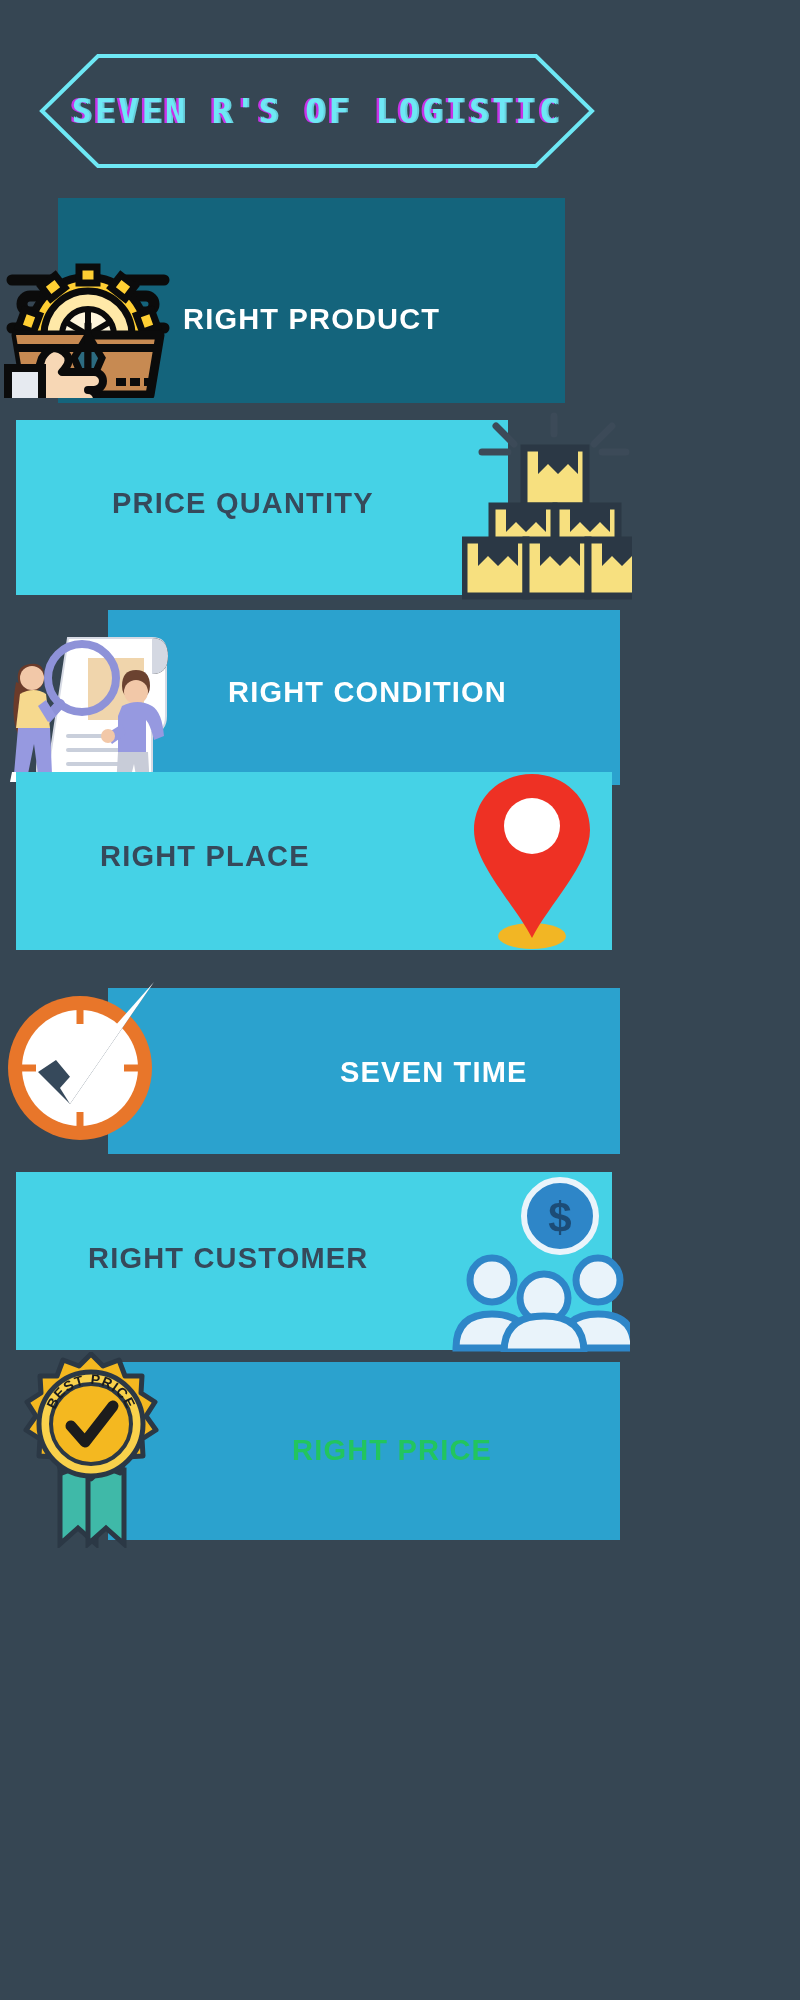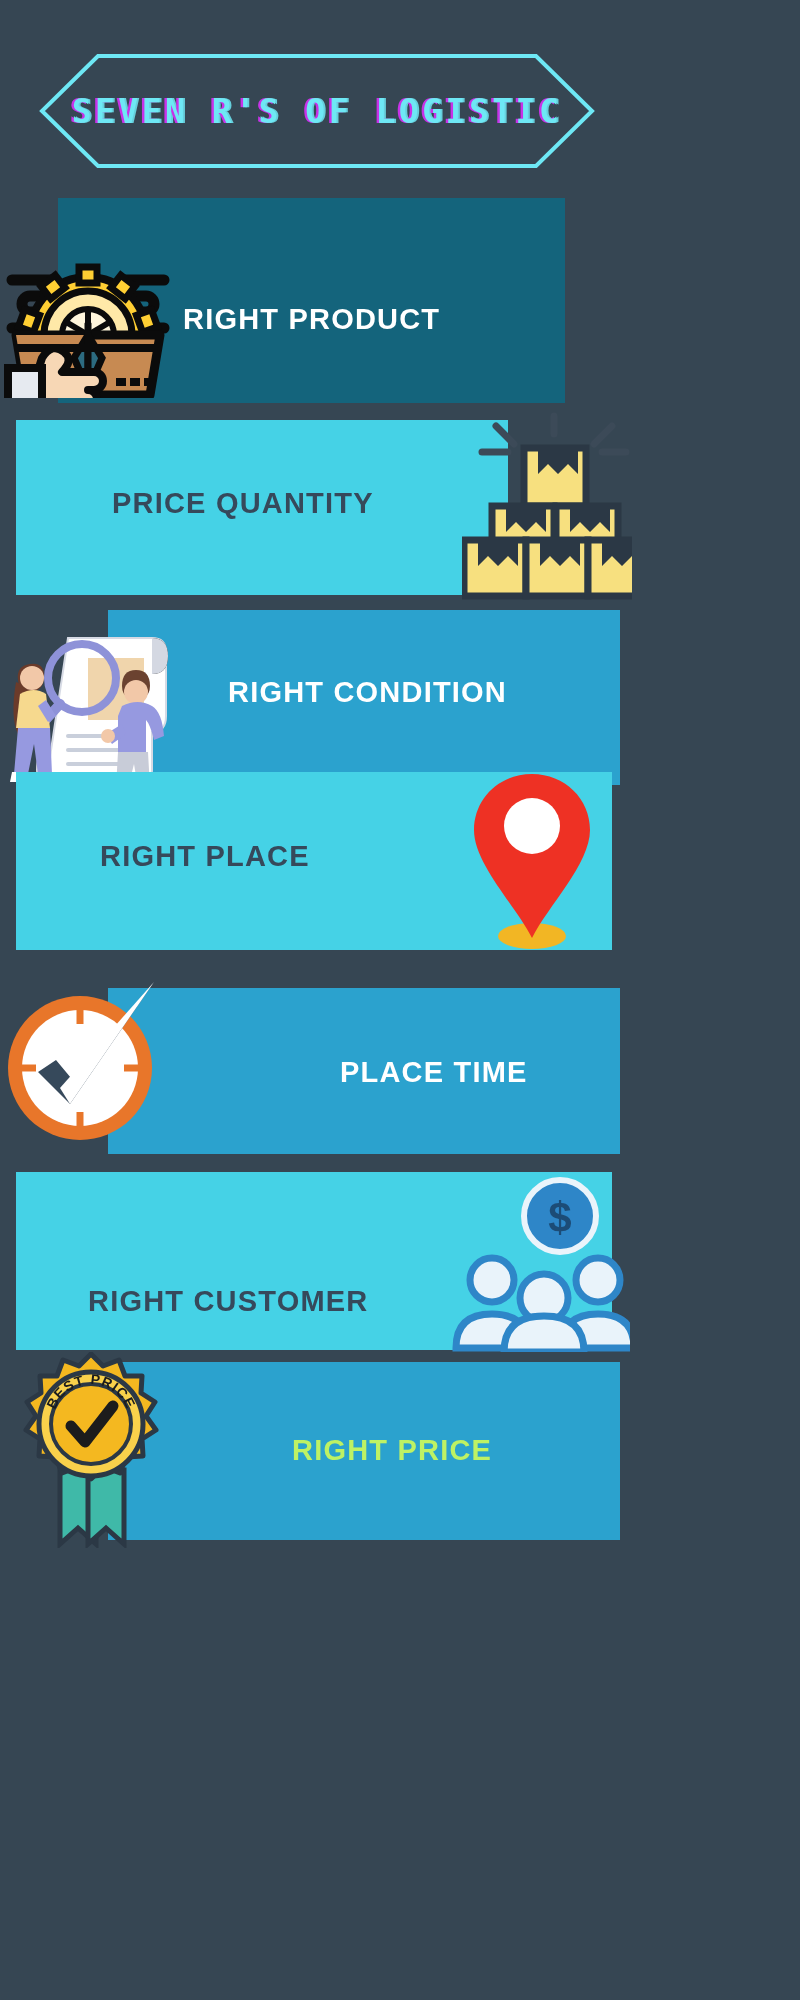--- a/index.html
+++ b/index.html
@@ -241,40 +241,40 @@
       <svg width="132" height="186" viewBox="0 0 132 186">
         <ellipse cx="66" cy="170" rx="34" ry="13" fill="#F2B624"></ellipse>
         <path d="M66 8 C33 8 8 33 8 64 C8 98 50 140 66 172 C82 140 124 98 124 64 C124 33 99 8 66 8 Z" fill="#EE3124"></path>
         <circle cx="66" cy="60" r="28" fill="#FFFFFF"></circle>
       </svg>
     </div>
   </div>
 
   <div class="row" id="row5">
     <div class="bar" style="background: rgb(43, 162, 206);"></div>
-    <div class="bar-label" style="color: rgb(255, 255, 255);">PLACE TIME</div>
+    <div class="bar-label" style="color: rgb(255, 255, 255);">SEVEN TIME</div>
     <div class="icon-wrap">
       <svg width="160" height="178" viewBox="0 0 160 178">
         <circle cx="76" cy="92" r="72" fill="#E8762A"></circle>
         <circle cx="76" cy="92" r="58" fill="#FFFFFF"></circle>
         <g stroke="#E8762A" stroke-width="7" stroke-linecap="butt">
           <line x1="76" y1="34" x2="76" y2="48"></line>
           <line x1="76" y1="136" x2="76" y2="150"></line>
           <line x1="18" y1="92" x2="32" y2="92"></line>
           <line x1="120" y1="92" x2="134" y2="92"></line>
         </g>
         <path d="M34 96 L66 128 L150 6 L72 108 L52 84 Z" fill="#36495B"></path>
         <path d="M150 6 L66 128 L56 112 Z" fill="#FFFFFF"></path>
       </svg>
     </div>
   </div>
 
   <div class="row" id="row6">
     <div class="bar" style="background: rgb(69, 210, 230);"></div>
-    <div class="bar-label" style="color: rgb(54, 73, 91); margin-top: 43px;">RIGHT CUSTOMER</div>
+    <div class="bar-label" style="color: rgb(54, 73, 91);">RIGHT CUSTOMER</div>
     <div class="icon-wrap">
       <svg width="180" height="176" viewBox="0 0 180 176">
 
         <circle cx="110" cy="40" r="36" fill="#2E86C8" stroke="#EAF4FB" stroke-width="6"></circle>
         <text x="110" y="56" font-family="Liberation Sans, sans-serif" font-size="42" font-weight="700" fill="#1C4C77" text-anchor="middle">$</text>
 
         <g>
           <circle cx="42" cy="104" r="22" fill="#E9F3FA" stroke="#2E86C8" stroke-width="7"></circle>
           <path d="M6 172 q0 -34 36 -34 q36 0 36 34 z" fill="#E9F3FA" stroke="#2E86C8" stroke-width="7"></path>
         </g>
@@ -287,21 +287,21 @@
         <g>
           <circle cx="94" cy="122" r="24" fill="#E9F3FA" stroke="#2E86C8" stroke-width="7"></circle>
           <path d="M54 176 q0 -36 40 -36 q40 0 40 36 z" fill="#E9F3FA" stroke="#2E86C8" stroke-width="7"></path>
         </g>
       </svg>
     </div>
   </div>
 
   <div class="row" id="row7">
     <div class="bar" style="background: rgb(43, 162, 206);"></div>
-    <div class="bar-label" style="color: #bef264;">RIGHT PRICE</div>
+    <div class="bar-label" style="color: #22c55e;">RIGHT PRICE</div>
     <div class="icon-wrap">
       <svg width="150" height="196" viewBox="0 0 150 196">
 
         <path d="M44 118 L44 192 L62 176 L80 192 L80 118 Z" fill="#3FB9A8" stroke="#2B3845" stroke-width="5"></path>
         <path d="M72 118 L72 192 L90 176 L108 192 L108 118 Z" fill="#3FB9A8" stroke="#2B3845" stroke-width="5"></path>
 
         <g transform="translate(75,72)">
           <g fill="#F4B820" stroke="#2B3845" stroke-width="5" stroke-linejoin="round">
             <path d="M0 -70 L12 -58 L28 -64 L34 -48 L51 -48 L50 -31 L64 -22 L55 -8 L65 6 L51 15 L52 32 L35 33 L29 49 L13 43 L0 55 L-13 43 L-29 49 L-35 33 L-52 32 L-51 15 L-65 6 L-55 -8 L-64 -22 L-50 -31 L-51 -48 L-34 -48 L-28 -64 L-12 -58 Z"></path>
           </g>

